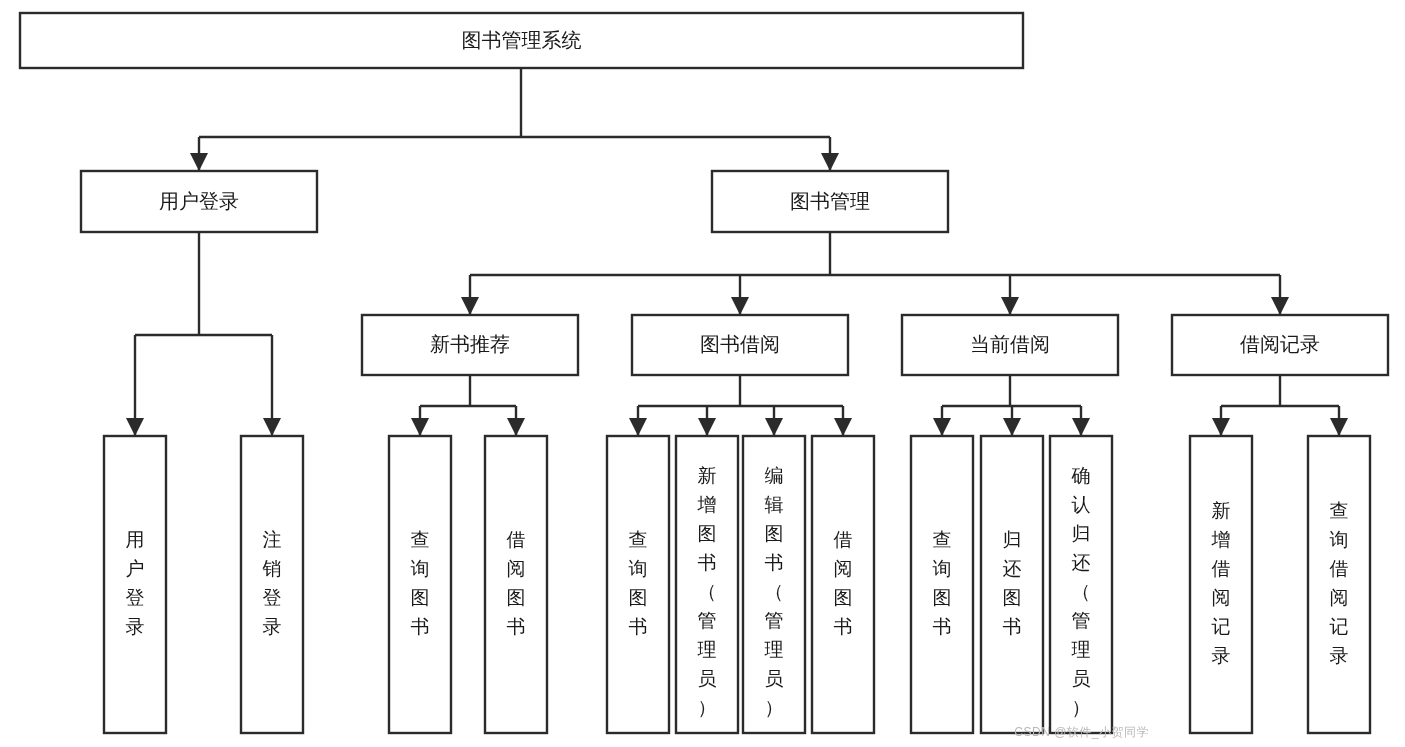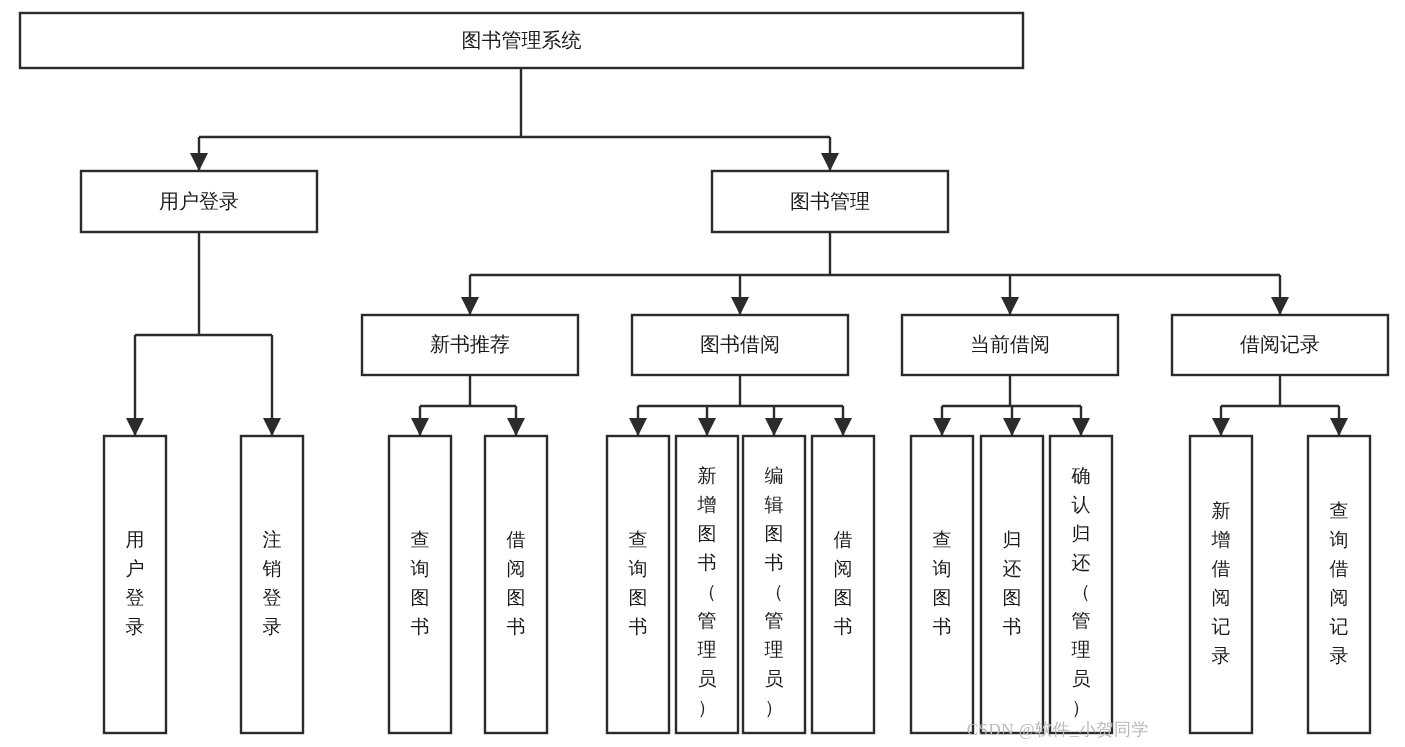--- a/index.html
+++ b/index.html
@@ -50,22 +50,22 @@
     stroke-linecap: butt;
   }
   .arrow-head {
     fill: #2b2b2b;
     stroke: none;
   }
   .watermark {
     position: absolute;
     right: 8px;
     bottom: 6px;
-    font-family: Liberation Serif, serif;
-    font-size: 17px;
+    font-family: Liberation Sans, sans-serif;
+    font-size: 12px;
     color: #b9b9b9;
     white-space: nowrap;
     letter-spacing: 0.5px;
     user-select: none;
   }
 </style>
 </head>
 <body>
 
 <div id="diagram-root">

